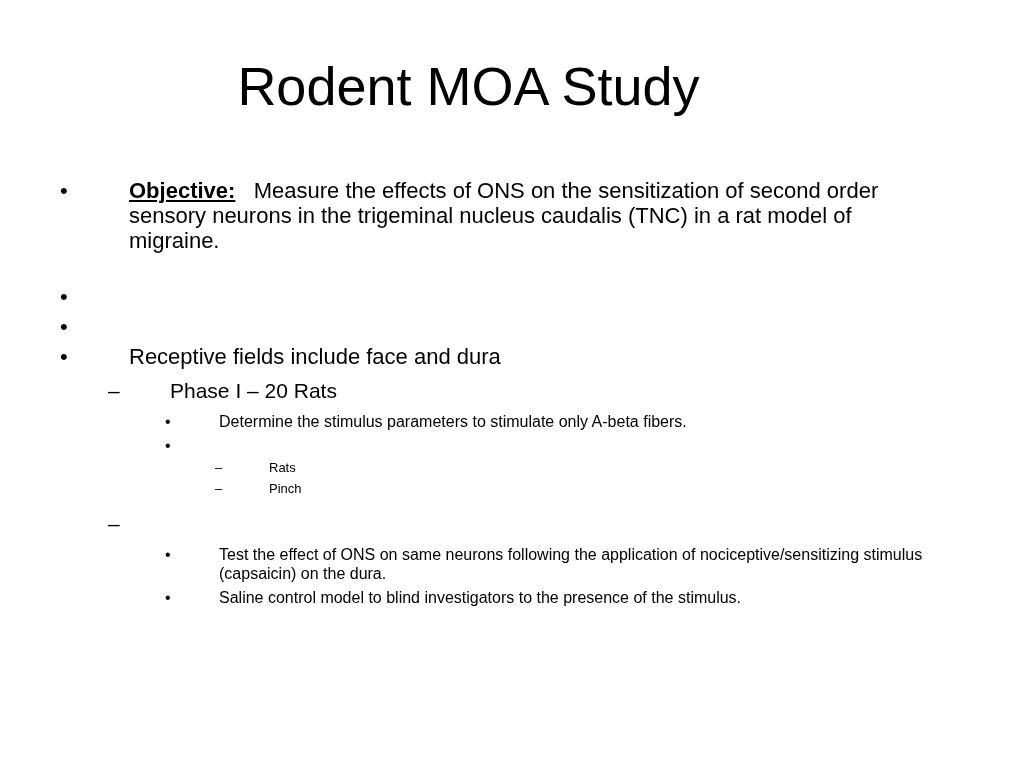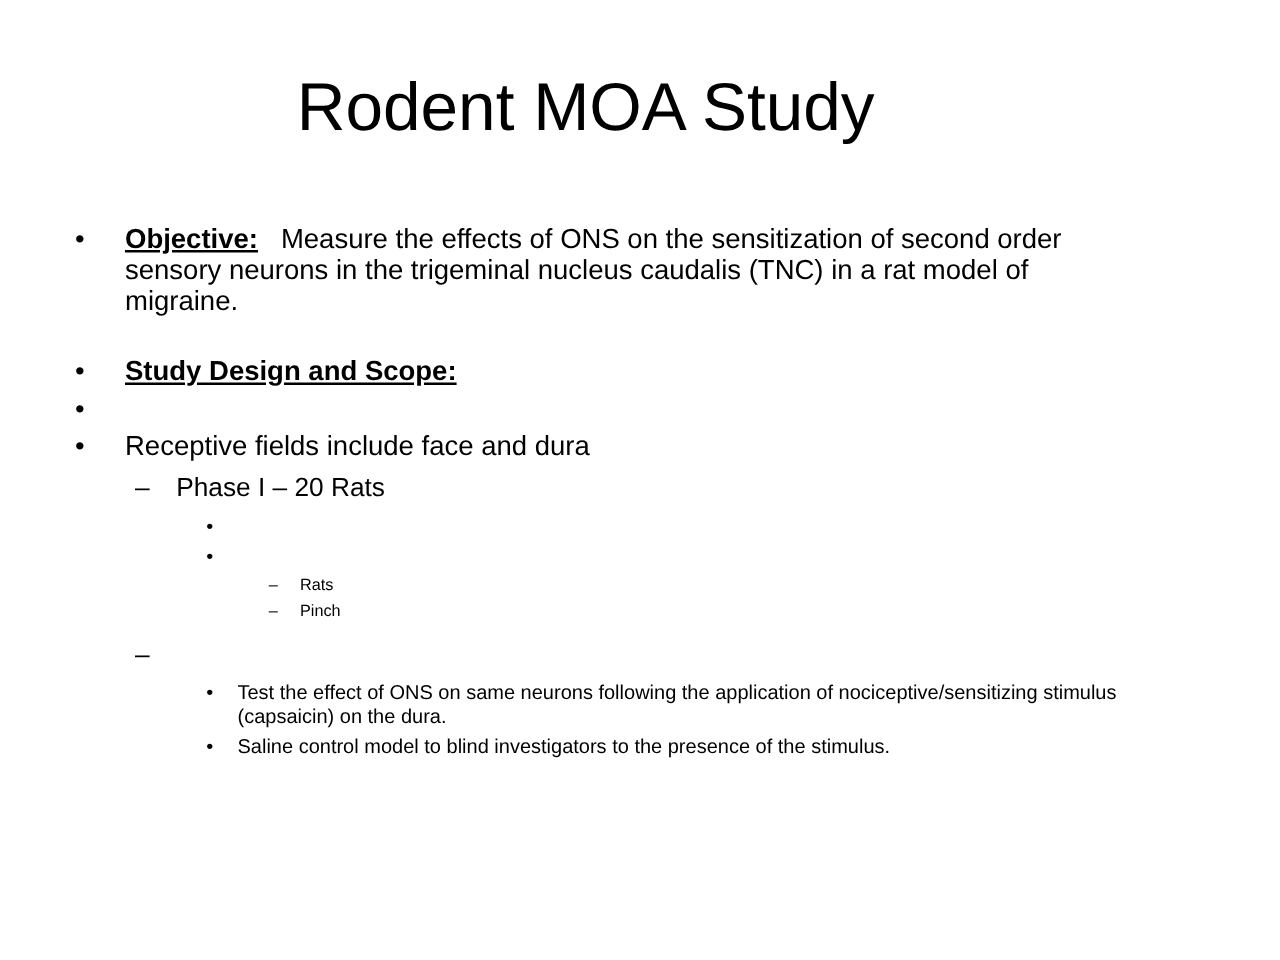--- a/index.html
+++ b/index.html
@@ -52,20 +52,21 @@
   }
 
   .marker {
     flex: 0 0 auto;
     text-align: left;
     font-weight: 400;
   }
 
   .btext {
     flex: 1 1 auto;
+    margin-left: 29px;
   }
 
   
   .lvl1 {
     padding-left: 60px;
     font-size: 22px;
     line-height: 25px;
     margin-bottom: 0px;
   }
   .lvl1 .marker {
@@ -140,21 +141,20 @@
 
     <div class="bullet-row lvl1">
       <span class="marker">•</span>
       <span class="btext"><span class="strong-underline">Objective:</span><span class="nowrap">   </span><span>Measure the effects of ONS on the sensitization of second order sensory neurons in the trigeminal nucleus caudalis (TNC) in a rat model of migraine.</span></span>
     </div>
 
     <div class="gap-lg"></div>
 
     <div class="bullet-row lvl1">
       <span class="marker">•</span>
-      <span class="btext strong-underline">Study Design and Scope:</span>
     </div>
 
     <div class="gap-xs"></div>
 
     <div class="bullet-row lvl1">
       <span class="marker">•</span>
     </div>
 
     <div class="gap-xs"></div>
 
@@ -167,20 +167,21 @@
 
     <div class="bullet-row lvl2">
       <span class="marker">–</span>
       <span class="btext">Phase I – 20 Rats</span>
     </div>
 
     <div class="gap-sm"></div>
 
     <div class="bullet-row lvl3">
       <span class="marker">•</span>
+      <span class="btext">Determine the stimulus parameters to stimulate only A-beta fibers.</span>
     </div>
 
     <div class="gap-xs"></div>
 
     <div class="bullet-row lvl3">
       <span class="marker">•</span>
     </div>
 
     <div class="gap-xs"></div>
 

